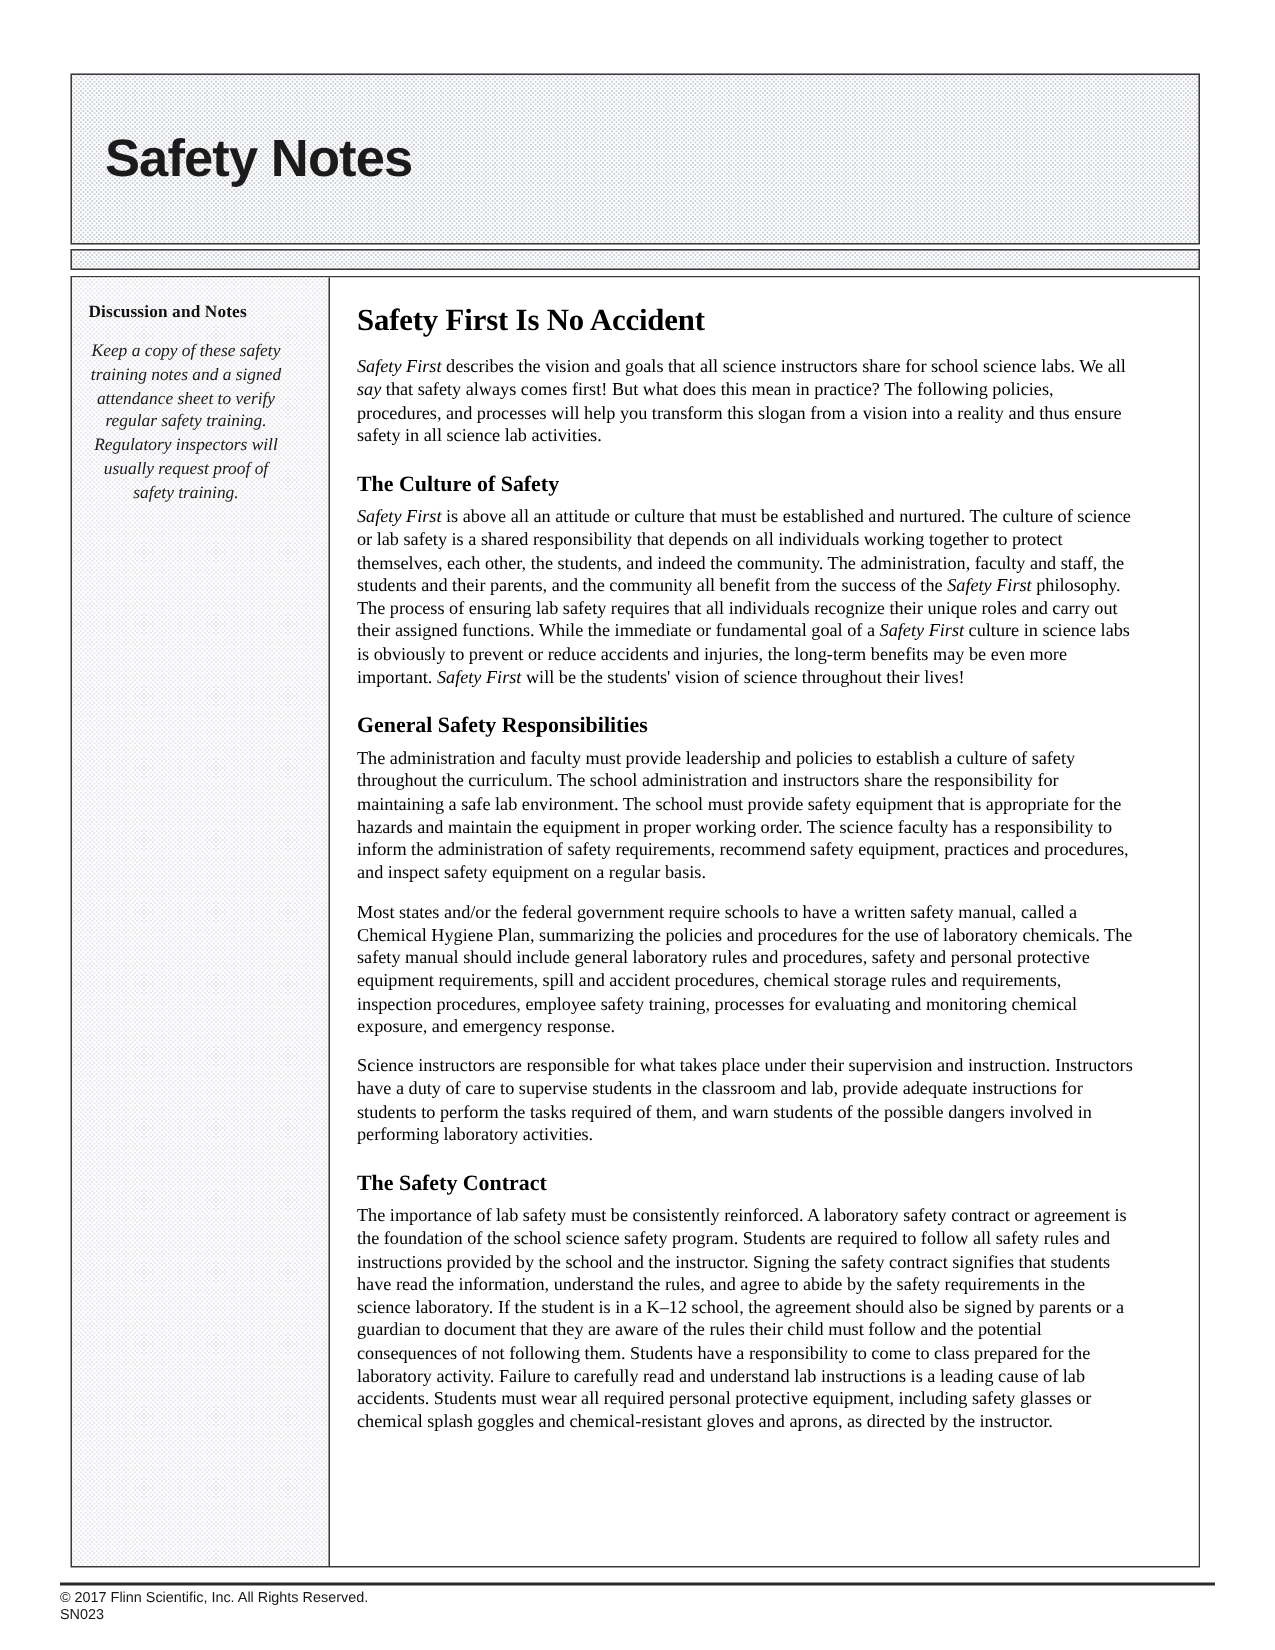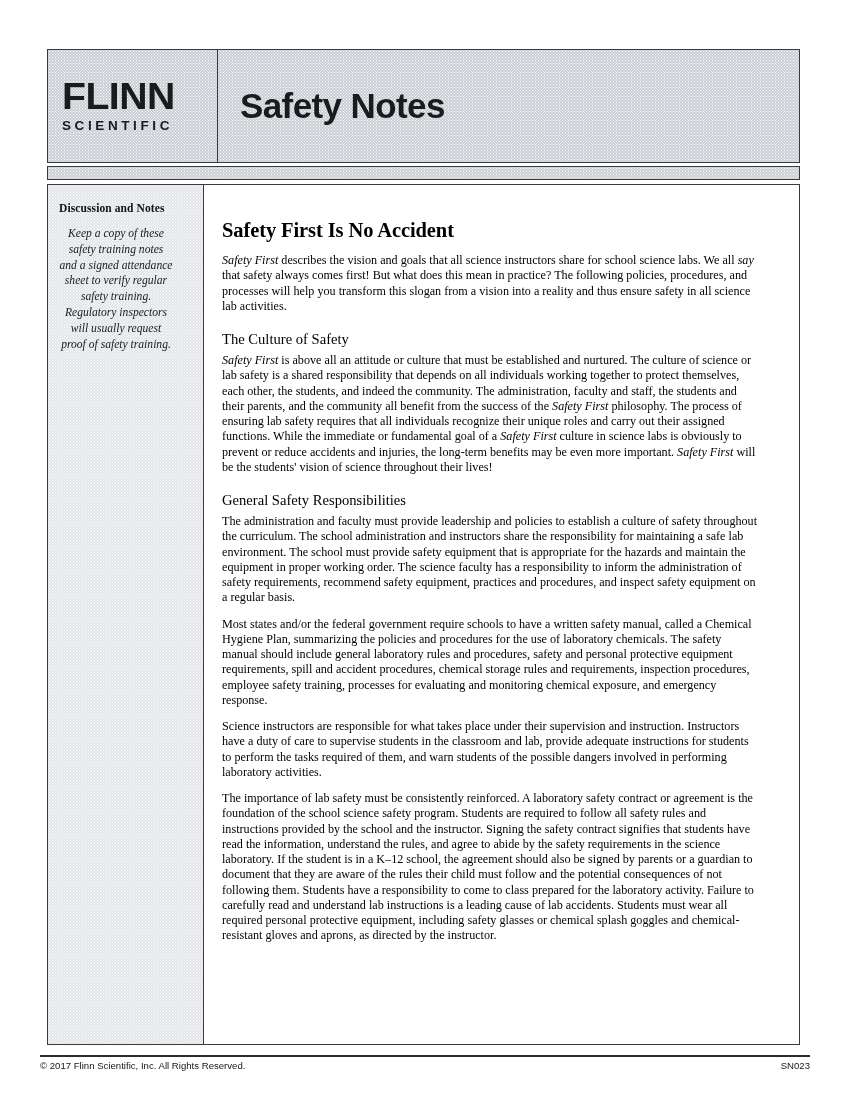--- a/index.html
+++ b/index.html
@@ -107,21 +107,21 @@
   #body-frame {
     position: absolute;
     left: 47px; top: 184px;
     width: 753px; height: 861px;
     border: 1px solid #3a3a3a;
     box-sizing: border-box;
     display: flex;
     align-items: stretch;
   }
   #sidebar {
-    width: 156px;
+    width: 172px;
     border-right: 1px solid #3a3a3a;
     box-sizing: border-box;
     padding: 17px 30px 0 11px;
     position: relative;
   }
   #sidebar-heading {
     font-family: "Liberation Serif", serif;
     font-weight: bold;
     font-size: 11.5px;
     color: #111111;
@@ -149,27 +149,27 @@
   #content {
     flex: 1;
     box-sizing: border-box;
     padding: 18px 22px 0 18px;
     background: #ffffff;
   }
   h1#article-title {
     font-family: "Liberation Serif", serif;
     font-weight: bold;
     font-size: 20.5px;
-    margin: 16px 0 11px 0;
+    margin: 0 0 11px 0;
     color: #000;
     letter-spacing: -0.1px;
   }
   h2.section-heading {
     font-family: "Liberation Serif", serif;
-    font-weight: normal;
+    font-weight: bold;
     font-size: 14.6px;
     margin: 17px 0 5px 0;
     color: #000;
   }
   p.body-par {
     font-family: "Liberation Serif", serif;
     font-size: 12.15px;
     line-height: 15.25px;
     margin: 0 17px 11px 0;
     text-align: left;
@@ -188,32 +188,29 @@
   #footer {
     position: absolute;
     left: 40px; top: 1060px;
     width: 770px;
     display: flex;
     justify-content: space-between;
     align-items: baseline;
     font-family: "Liberation Sans", sans-serif;
     font-size: 9.6px;
     color: #171717;
+    flex-direction: column;
   }
 </style>
 </head>
 <body>
 
 <div id="page">
 
   <div id="masthead" class="halftone-dark">
-    <div id="logo-cell">
-      <div id="logo-flinn">FLINN</div>
-      <div id="logo-scientific">SCIENTIFIC</div>
-    </div>
     <div id="masthead-title-cell">
       <div id="masthead-title">Safety Notes</div>
     </div>
   </div>
 
   <div id="band" class="halftone-dark"></div>
 
   <div id="body-frame">
 
     <aside id="sidebar" class="halftone-light">
@@ -231,20 +228,21 @@
       <p class="body-par"><span class="it">Safety First</span><span> describes the vision and goals that all science instructors share for school science labs. We all </span><span class="it">say</span><span> that safety always comes first! But what does this mean in practice? The following policies, procedures, and processes will help you transform this slogan from a vision into a reality and thus ensure safety in all science lab activities.</span></p>
 
       <h2 class="section-heading">The Culture of Safety</h2>
       <p class="body-par"><span class="it">Safety First</span><span> is above all an attitude or culture that must be established and nurtured. The culture of science or lab safety is a shared responsibility that depends on all individuals working together to protect themselves, each other, the students, and indeed the community. The administration, faculty and staff, the students and their parents, and the community all benefit from the success of the </span><span class="it">Safety First</span><span> philosophy. The process of ensuring lab safety requires that all individuals recognize their unique roles and carry out their assigned functions. While the immediate or fundamental goal of a </span><span class="it">Safety First</span><span> culture in science labs is obviously to prevent or reduce accidents and injuries, the long-term benefits may be even more important. </span><span class="it">Safety First</span><span> will be the students' vision of science throughout their lives!</span></p>
 
       <h2 class="section-heading">General Safety Responsibilities</h2>
       <p class="body-par">The administration and faculty must provide leadership and policies to establish a culture of safety throughout the curriculum. The school administration and instructors share the responsibility for maintaining a safe lab environment. The school must provide safety equipment that is appropriate for the hazards and maintain the equipment in proper working order. The science faculty has a responsibility to inform the administration of safety requirements, recommend safety equipment, practices and procedures, and inspect safety equipment on a regular basis.</p>
       <p class="body-par">Most states and/or the federal government require schools to have a written safety manual, called a Chemical Hygiene Plan, summarizing the policies and procedures for the use of laboratory chemicals. The safety manual should include general laboratory rules and procedures, safety and personal protective equipment requirements, spill and accident procedures, chemical storage rules and requirements, inspection procedures, employee safety training, processes for evaluating and monitoring chemical exposure, and emergency response.</p>
       <p class="body-par">Science instructors are responsible for what takes place under their supervision and instruction. Instructors have a duty of care to supervise students in the classroom and lab, provide adequate instructions for students to perform the tasks required of them, and warn students of the possible dangers involved in performing laboratory activities.</p>
 
+      <h2 class="section-heading">The Safety Contract</h2>
       <p class="body-par">The importance of lab safety must be consistently reinforced. A laboratory safety contract or agreement is the foundation of the school science safety program. Students are required to follow all safety rules and instructions provided by the school and the instructor. Signing the safety contract signifies that students have read the information, understand the rules, and agree to abide by the safety requirements in the science laboratory. If the student is in a K–12 school, the agreement should also be signed by parents or a guardian to document that they are aware of the rules their child must follow and the potential consequences of not following them. Students have a responsibility to come to class prepared for the laboratory activity. Failure to carefully read and understand lab instructions is a leading cause of lab accidents. Students must wear all required personal protective equipment, including safety glasses or chemical splash goggles and chemical-resistant gloves and aprons, as directed by the instructor.</p>
 
     </main>
   </div>
 
   <div id="footer-rule"></div>
   <div id="footer">
     <span>© 2017 Flinn Scientific, Inc. All Rights Reserved.</span>
     <span>SN023</span>
   </div>

